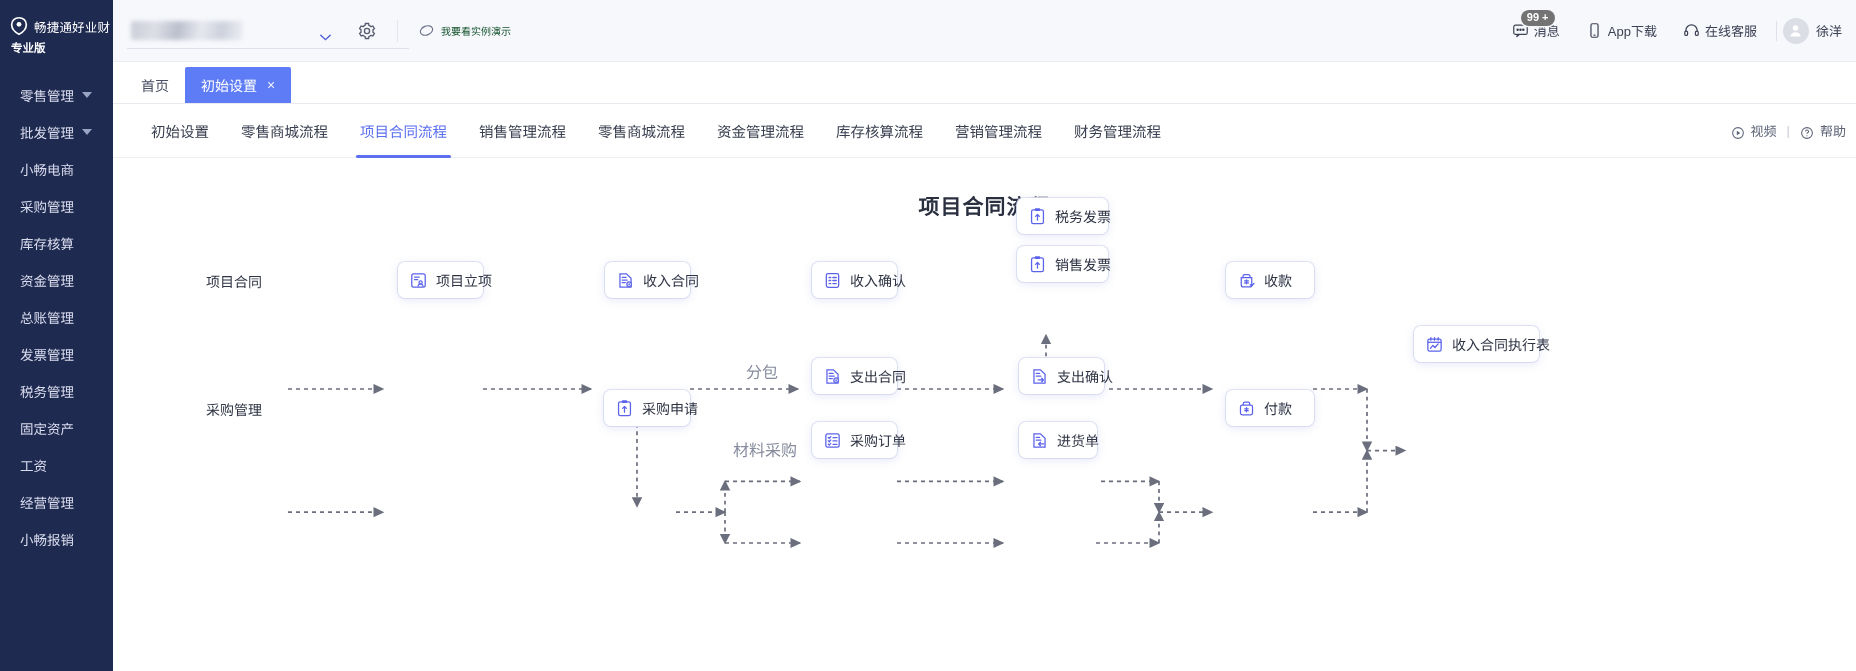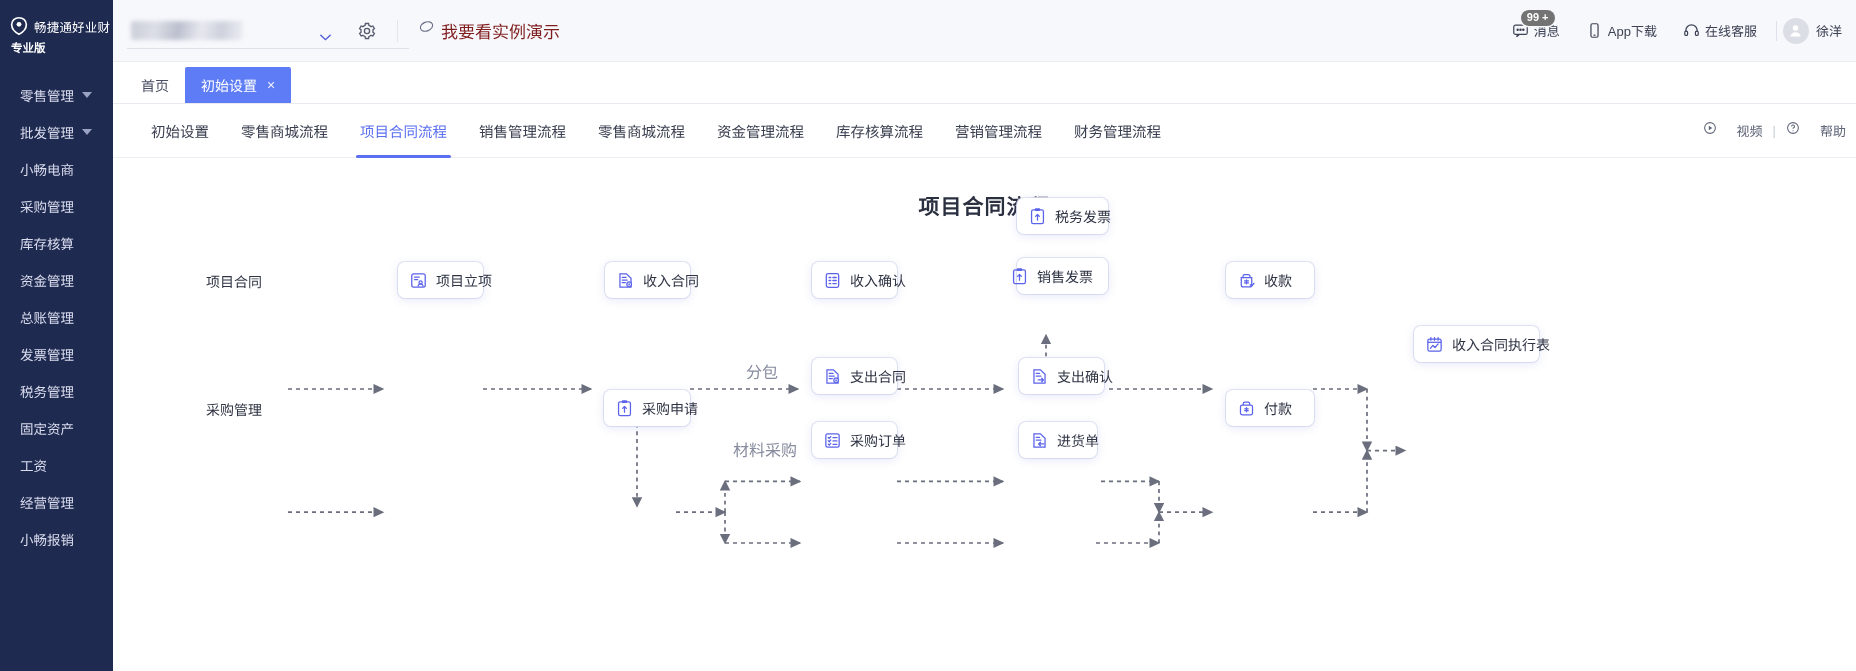--- a/index.html
+++ b/index.html
@@ -70,22 +70,22 @@
   .org-underline {
     position: absolute; left: -4px; right: -78px; bottom: -3px;
     height: 1px; background: #dfe1ea;
   }
   .chev-down {
     margin-left: auto; width: 11px; height: 7px; color: #4a5ad8;
   }
   .gear-btn { margin-left: 26px; width: 20px; height: 20px; color:#555a6e; cursor:pointer; }
   .vline { width: 1px; height: 22px; background: #e3e5ed; margin: 0 20px; }
   .demo-link {
-    display: flex; align-items: flex-start; gap: 6px;
-    color: #7f1d1d; font-size: 17px; cursor: pointer;
+    display: flex; align-items: center; gap: 6px;
+    color: #14532d; font-size: 10px; cursor: pointer;
   }
   .demo-icon { width: 17px; height: 17px; color:#6b7188; }
   .top-right {
     margin-left: auto; display: flex; align-items: center; gap: 0px;
   }
   .tr-item {
     display: flex; align-items: center; gap: 5px;
     color: #3d4254; font-size: 13px; cursor: pointer;
     padding: 0 13px; position: relative; white-space: nowrap;
   }
@@ -137,21 +137,21 @@
   }
   .subtab.active { color: #5b6ff0; }
   .subtab.active::after {
     content: ""; position: absolute; left: 12px; right: 12px; bottom: 0;
     height: 2.5px; background: #5b6ff0; border-radius: 2px;
   }
   .sub-right {
     margin-left: auto; display: flex; align-items: center;
     color: #5f6578; font-size: 13px; gap: 4px; padding-right: 2px;
   }
-  .sub-right .lnk { display:flex; align-items:flex-start; gap:20px; cursor:pointer; }
+  .sub-right .lnk { display:flex; align-items:flex-end; gap:6px; cursor:pointer; }
   .sub-right .divider { margin: 0 6px; color:#c9ccd8; }
   .mini-icon { width: 14px; height: 14px; }
 
   
   .canvas {
     flex: 1 1 auto; position: relative; background: #fff; overflow: hidden;
   }
   .flow-title {
     position: absolute; left: 0; right: 0; top: 32px;
     text-align: center; font-size: 21px; color: #2b3040; font-weight: 700;
@@ -449,21 +449,21 @@
             <span>收入合同</span>
           </div>
           <div class="node" style="left: 699px; top: 104px; width: 85px;">
             <span class="ni"><svg viewBox="0 0 24 24" fill="none" stroke="currentColor" stroke-width="1.6">
                 <rect x="4.2" y="3.4" width="15.6" height="17.2" rx="2.2"></rect>
                 <path d="M7.6 8.2h2.2M7.6 12h2.2M7.6 15.8h2.2" stroke-linecap="round"></path>
                 <path d="M12.4 8.2h4.4M12.4 12h4.4M12.4 15.8h4.4" stroke-linecap="round"></path>
               </svg></span>
             <span>收入确认</span>
           </div>
-          <div class="node" style="left: 904px; top: 100px; width: 91px; justify-content: flex-end;">
+          <div class="node" style="left: 904px; top: 88px; width: 91px;">
             <span class="ni"><svg viewBox="0 0 24 24" fill="none" stroke="currentColor" stroke-width="1.6">
                 <rect x="4.5" y="3.5" width="15" height="17.5" rx="2.2"></rect>
                 <rect x="8.6" y="1.6" width="6.8" height="3.4" rx="1.2" fill="currentColor" stroke="none"></rect>
                 <path d="M12 16.6V9.4m0 0-2.4 2.4M12 9.4l2.4 2.4" stroke-linecap="round"></path>
               </svg></span>
             <span>销售发票</span>
           </div>
           <div class="node" style="left: 1113px; top: 104px; width: 88px;">
             <span class="ni"><svg viewBox="0 0 24 24" fill="none" stroke="currentColor" stroke-width="1.6">
                 <path d="M5.4 8.4h13.2v9.2a2.4 2.4 0 0 1-2.4 2.4H7.8a2.4 2.4 0 0 1-2.4-2.4z"></path>

